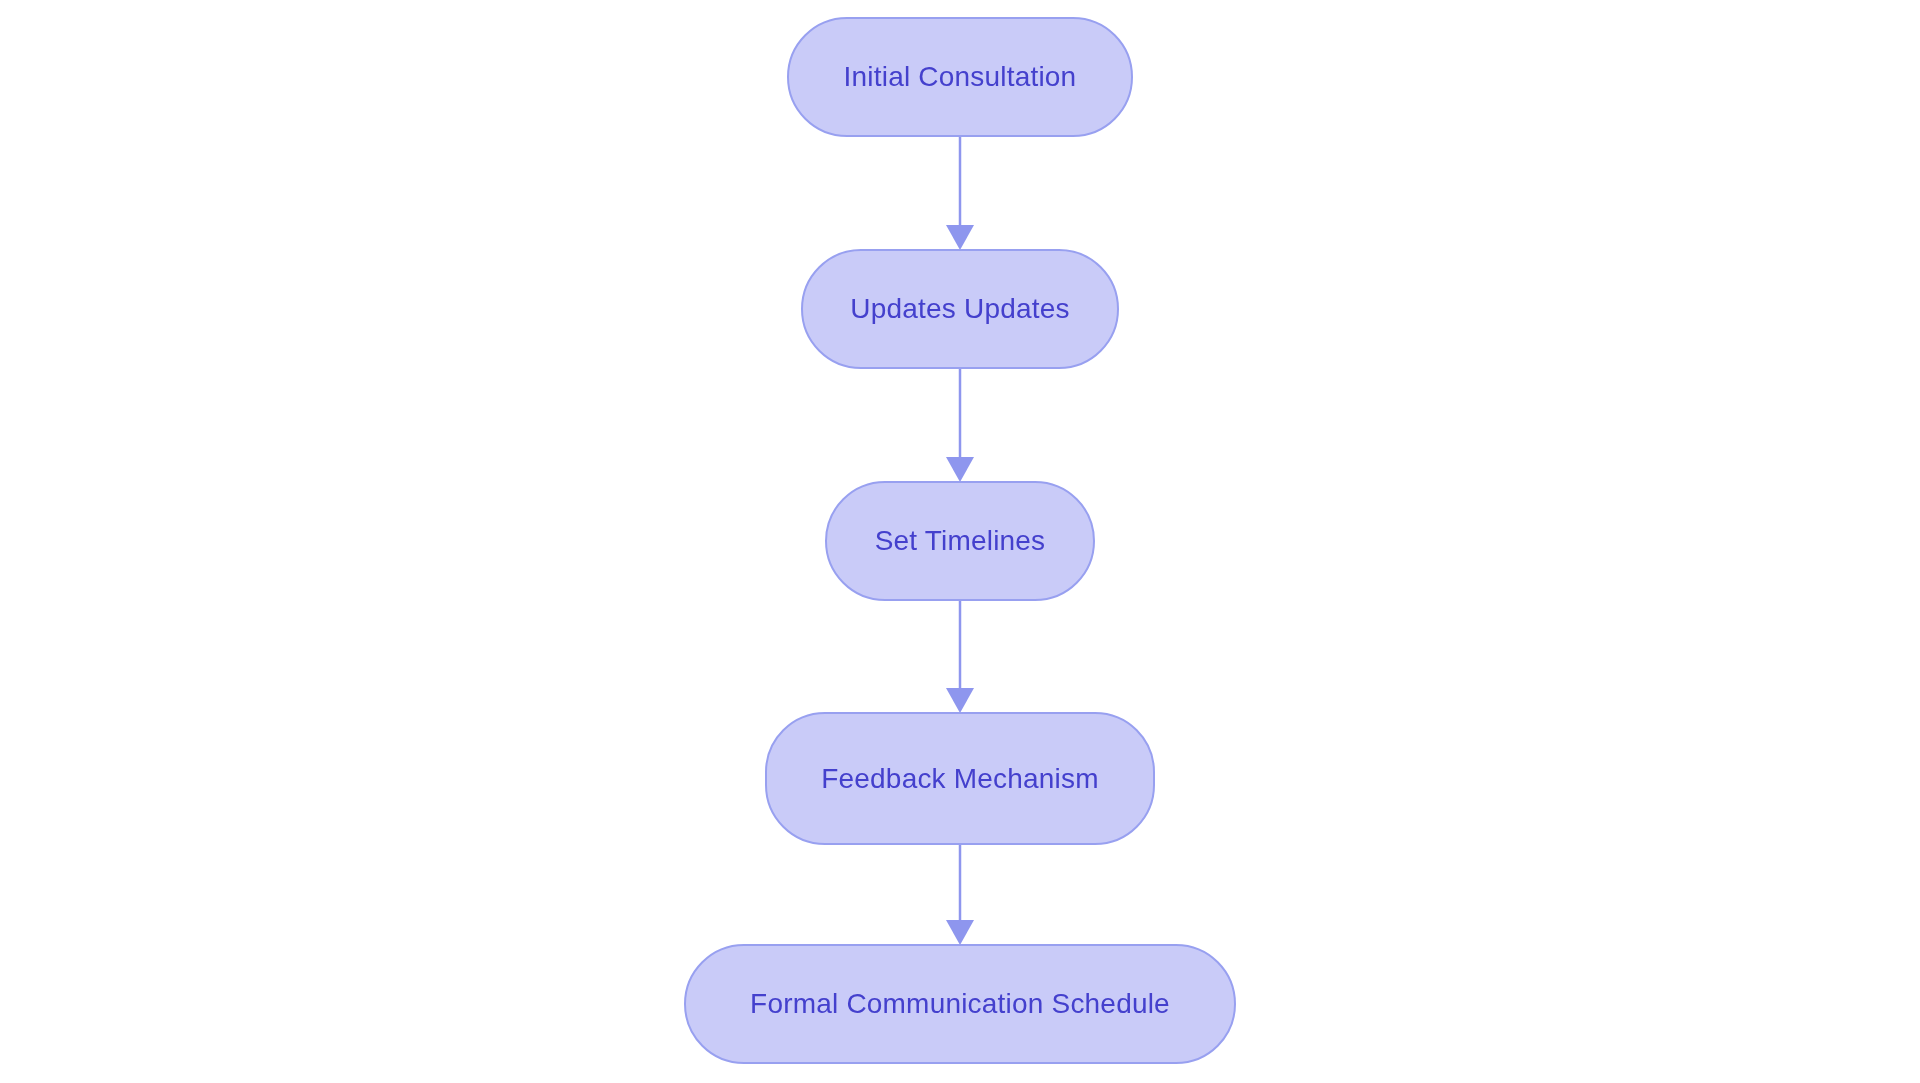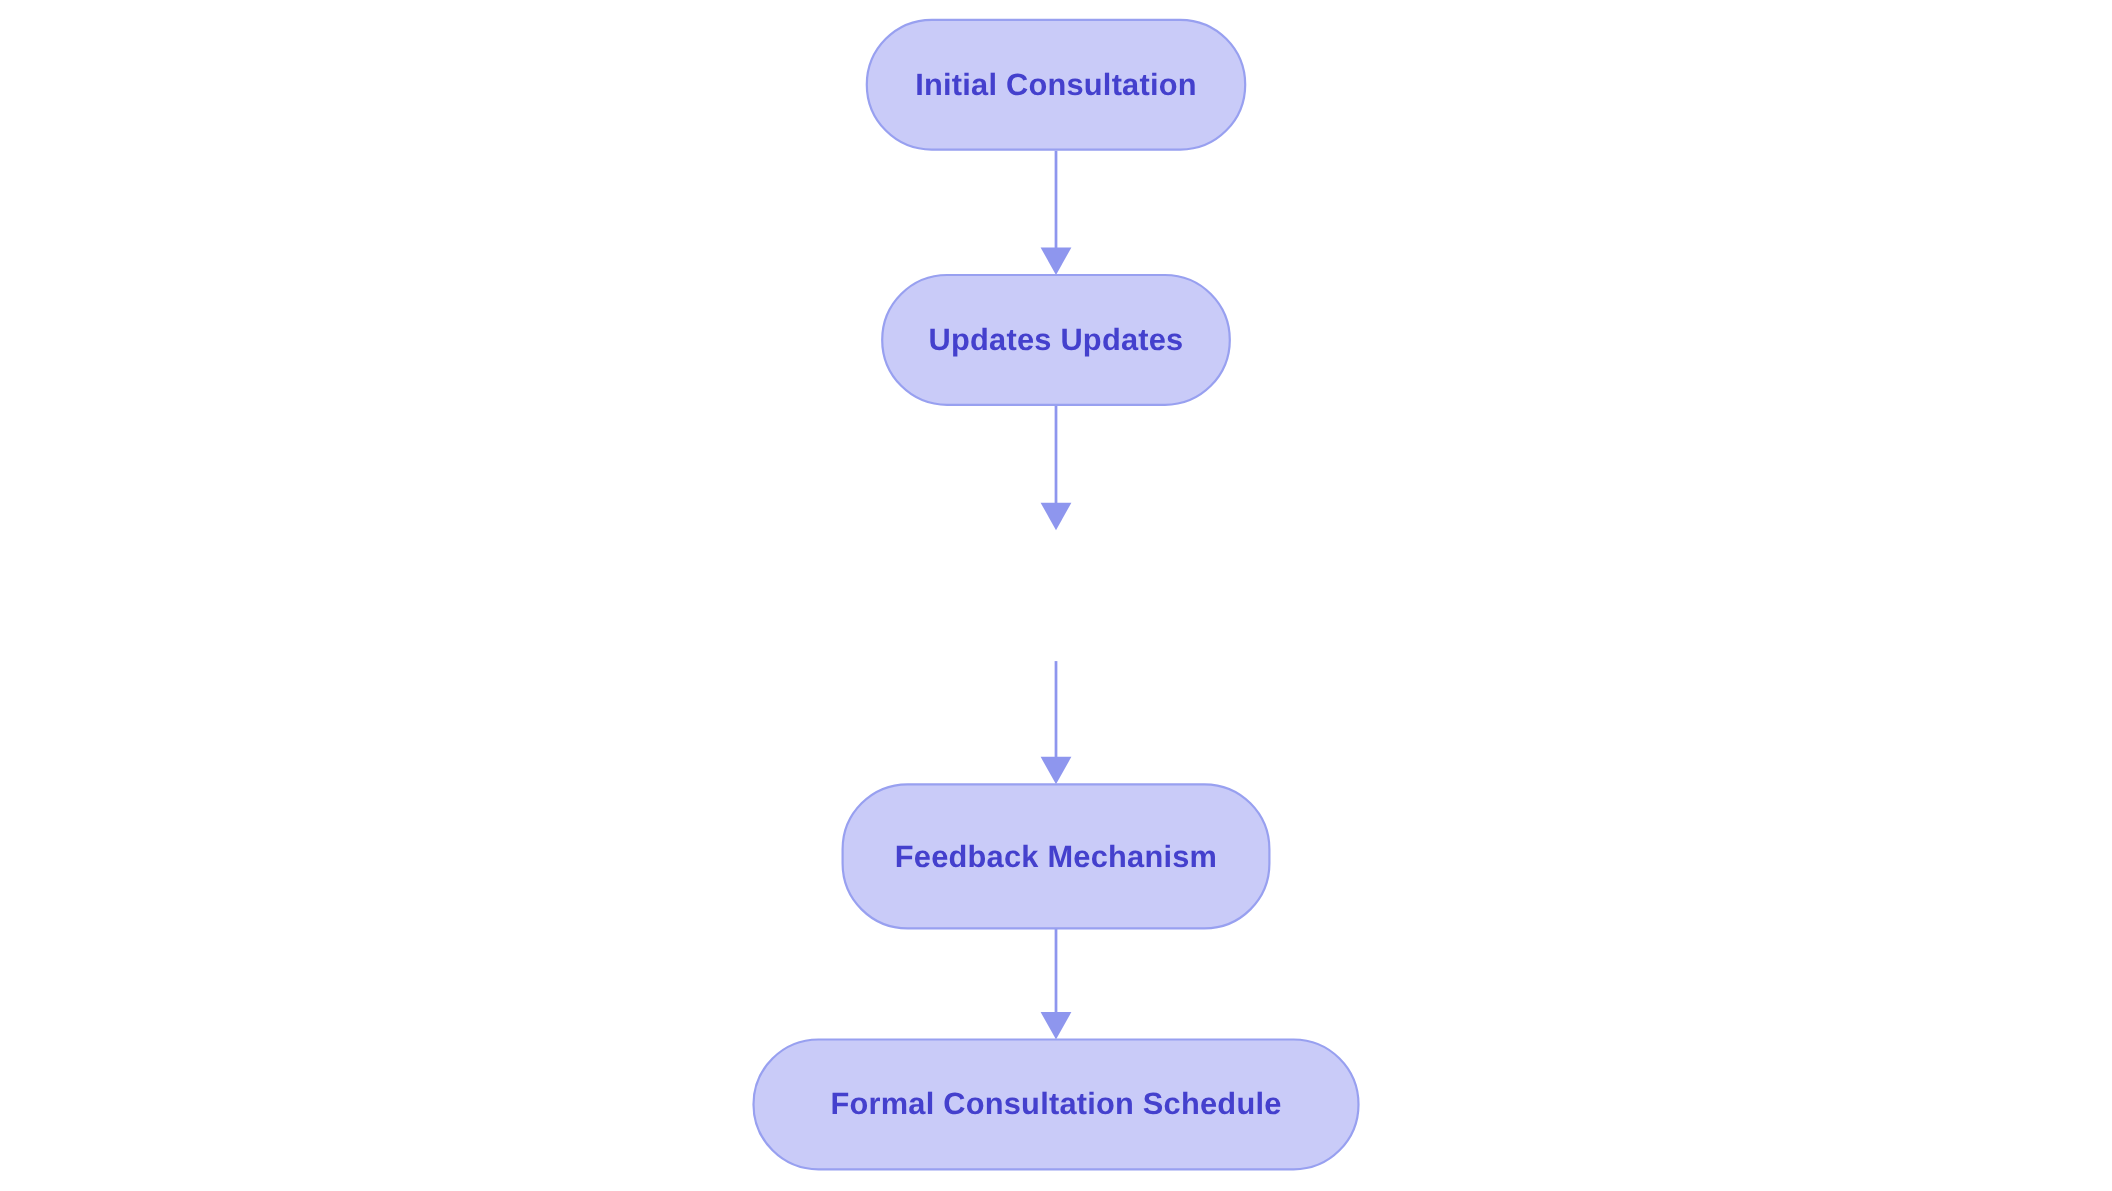--- a/index.html
+++ b/index.html
@@ -38,21 +38,20 @@
     border-radius: 60px;
     display: flex;
     align-items: center;
     justify-content: center;
   }
   .flow-node-label {
     color: var(--node-text, #4440cd);
     font-size: 28px;
     letter-spacing: 0.2px;
     white-space: nowrap;
-    font-weight: bold;
   }
 </style>
 </head>
 <body>
 
 <div class="canvas">
   <svg class="edge-layer" xmlns="http://www.w3.org/2000/svg" width="1920" height="1083" viewBox="0 0 1920 1083">
       <line x1="960" y1="137" x2="960" y2="229" stroke="#8e96ee" stroke-width="2.5"></line>
       <polygon points="946,225 974,225 960,250" fill="#8e96ee"></polygon>
       <line x1="960" y1="369" x2="960" y2="461" stroke="#8e96ee" stroke-width="2.5"></line>
@@ -62,20 +61,23 @@
       <line x1="960" y1="832" x2="960" y2="924" stroke="#8e96ee" stroke-width="2.5"></line>
       <polygon points="946,920 974,920 960,945" fill="#8e96ee"></polygon>
     </svg>
   <div class="node-layer">
       <div class="flow-node" style="left: 787px; top: 17px; width: 346px; height: 120px;">
         <span class="flow-node-label">Initial Consultation</span>
       </div>
       <div class="flow-node" style="left: 801px; top: 249px; width: 318px; height: 120px;">
         <span class="flow-node-label">Updates Updates</span>
       </div>
+      <div class="flow-node" style="left: 825px; top: 481px; width: 270px; height: 120px;">
+        <span class="flow-node-label">Set Timelines</span>
+      </div>
       <div class="flow-node" style="left: 765px; top: 712px; width: 390px; height: 133px;">
         <span class="flow-node-label">Feedback Mechanism</span>
       </div>
       <div class="flow-node" style="left: 684px; top: 944px; width: 552px; height: 120px;">
-        <span class="flow-node-label">Formal Consultation Schedule</span>
+        <span class="flow-node-label">Formal Communication Schedule</span>
       </div>
     </div>
 </div>
 
 </body></html>

